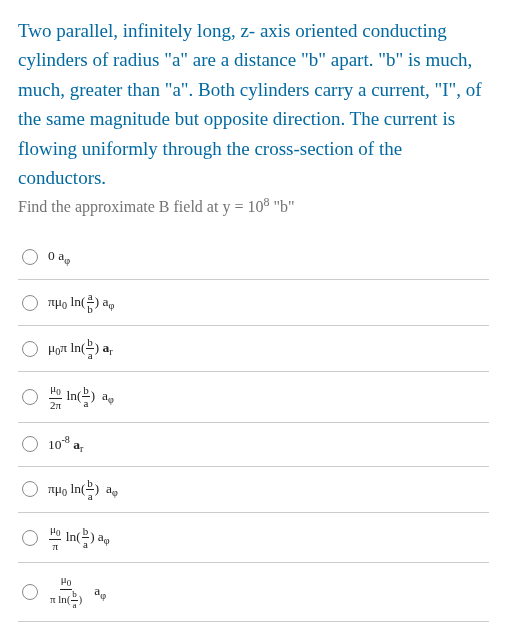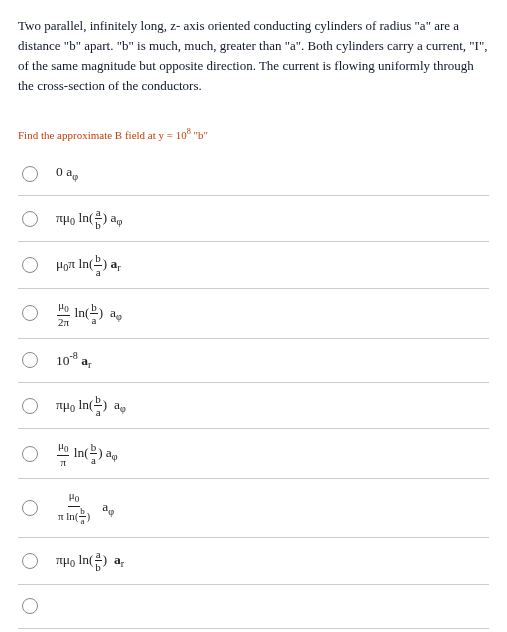--- a/index.html
+++ b/index.html
@@ -12,38 +12,38 @@
       font-family: Georgia, 'Times New Roman', serif;
       font-size: 14px;
       background: #fff;
       color: #222;
       width: 507px;
       min-height: 632px;
       padding: 16px 18px;
     }
 
     .question-text {
-      font-size: 13px;
+      font-size: 19px;
       line-height: 1.55;
-      margin-bottom: 30px;
-      color: #0f172a;
+      margin-bottom: 2px;
+      color: #0369a1;
     }
 
     .find-text {
-      font-size: 11px;
-      margin-bottom: 12px;
-      color: #c2410c;
+      font-size: 16px;
+      margin-bottom: 20px;
+      color: #737373;
     }
 
     .option-row {
       display: flex;
       align-items: center;
       padding: 10px 4px;
       border-bottom: 1px solid #ccc;
-      gap: 18px;
+      gap: 10px;
       min-height: 44px;
     }
 
     .option-row:first-of-type {
       border-top: 1px solid #ccc;
     }
 
     .radio-btn {
       width: 16px;
       height: 16px;

